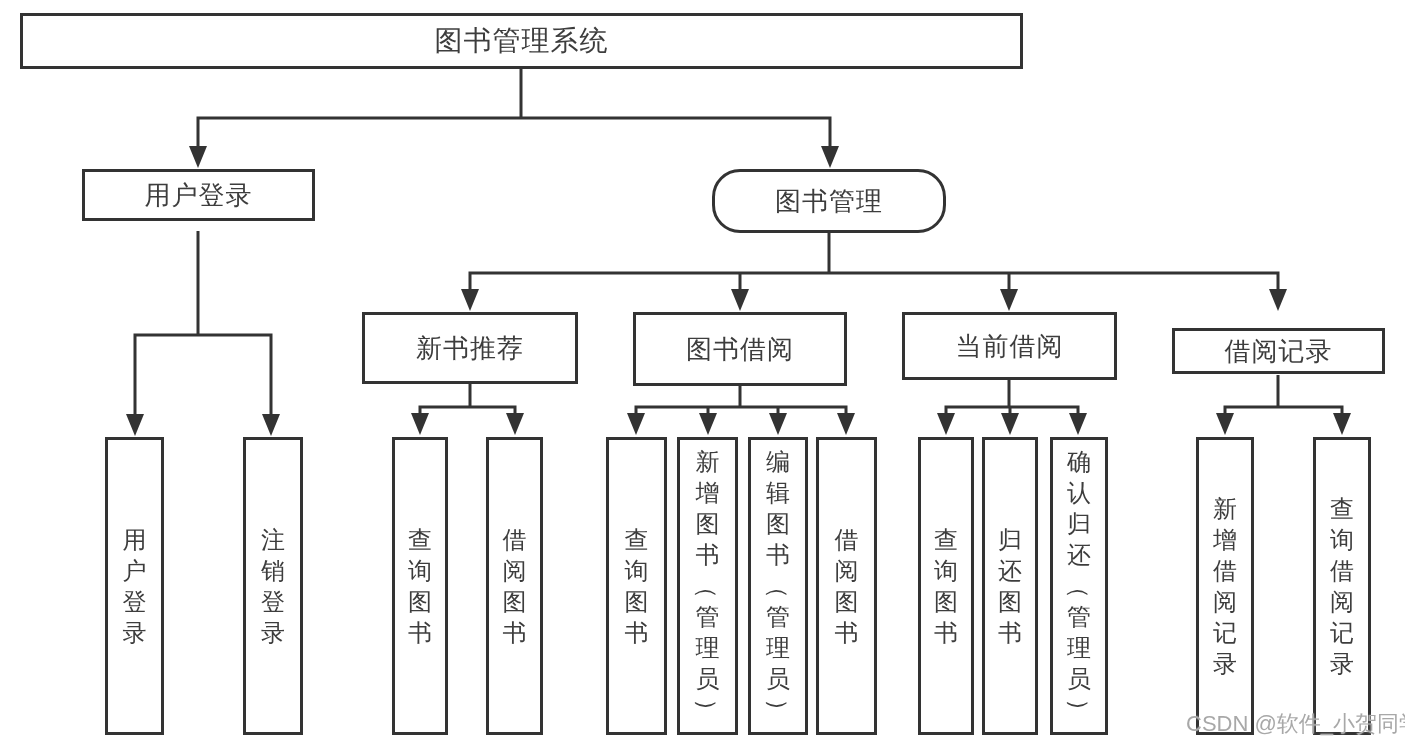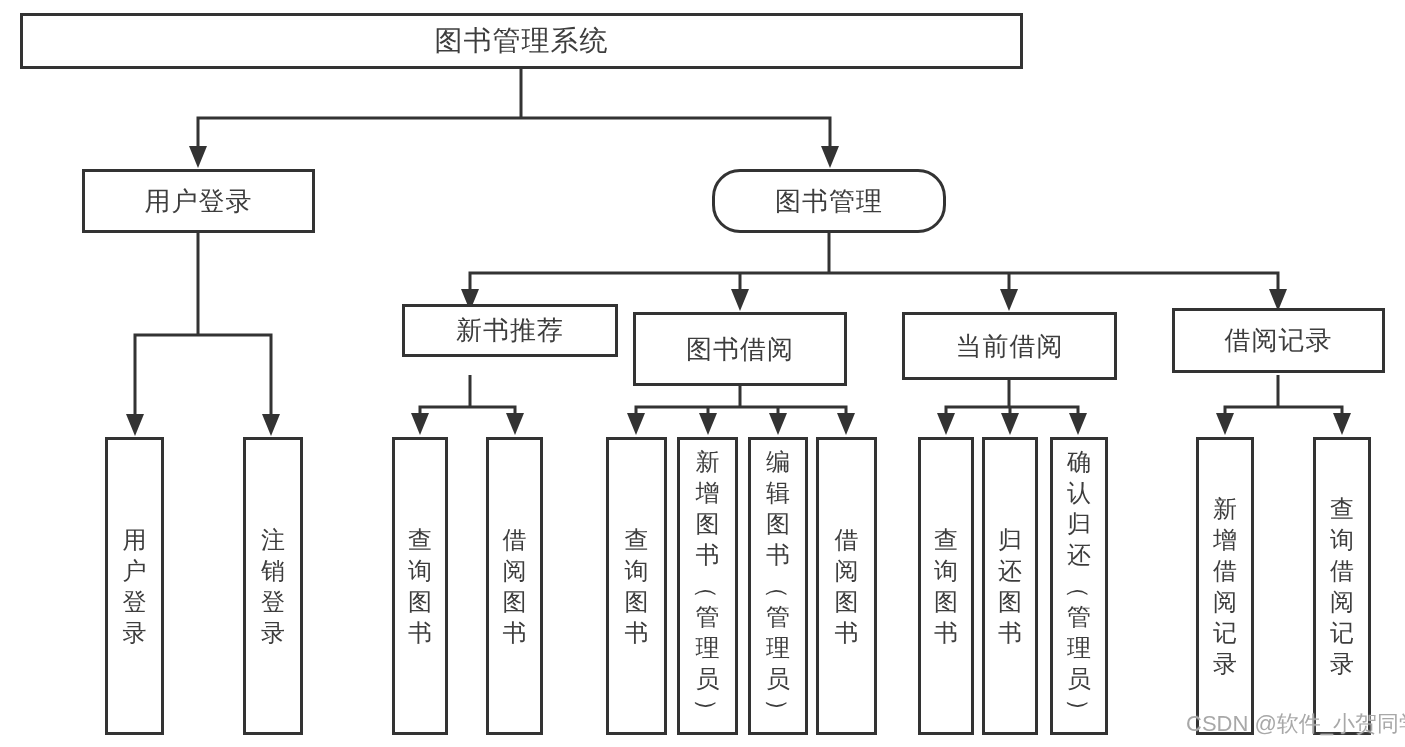--- a/index.html
+++ b/index.html
@@ -109,27 +109,27 @@
       <polygon points="1010,435 1001,413 1019,413"></polygon>
       <polygon points="1078,435 1069,413 1087,413"></polygon>
 
       <polygon points="1225,435 1216,413 1234,413"></polygon>
       <polygon points="1342,435 1333,413 1351,413"></polygon>
     </g>
   </svg>
 
   <div class="box hbox root" style="left:20px; top:13px; width:1003px; height:56px;">图书管理系统</div>
 
-  <div class="box hbox" style="left:82px; top:169px; width:233px; height:64px;">用户登录</div>
+  <div class="box hbox" style="left:82px; top:169px; width:233px; height:52px;">用户登录</div>
   <div class="box hbox" style="left:712px; top:169px; width:234px; height:64px;border-radius:28px;">图书管理</div>
 
-  <div class="box hbox" style="left:362px; top:304px; width:216px; height:53px;margin-left:40px;">新书推荐</div>
+  <div class="box hbox" style="left:362px; top:312px; width:216px; height:72px;">新书推荐</div>
   <div class="box hbox" style="left:633px; top:312px; width:214px; height:74px;">图书借阅</div>
   <div class="box hbox" style="left:902px; top:312px; width:215px; height:68px;">当前借阅</div>
-  <div class="box hbox" style="left:1172px; top:308px; width:213px; height:65px;">借阅记录</div>
+  <div class="box hbox" style="left:1172px; top:328px; width:213px; height:46px;">借阅记录</div>
 
   <div class="box vbox" style="left:105px; top:437px; width:59px; height:298px;">
       <div class="vch">用</div>
       <div class="vch">户</div>
       <div class="vch">登</div>
       <div class="vch">录</div>
     </div>
   <div class="box vbox" style="left:243px; top:437px; width:60px; height:298px;">
       <div class="vch">注</div>
       <div class="vch">销</div>

